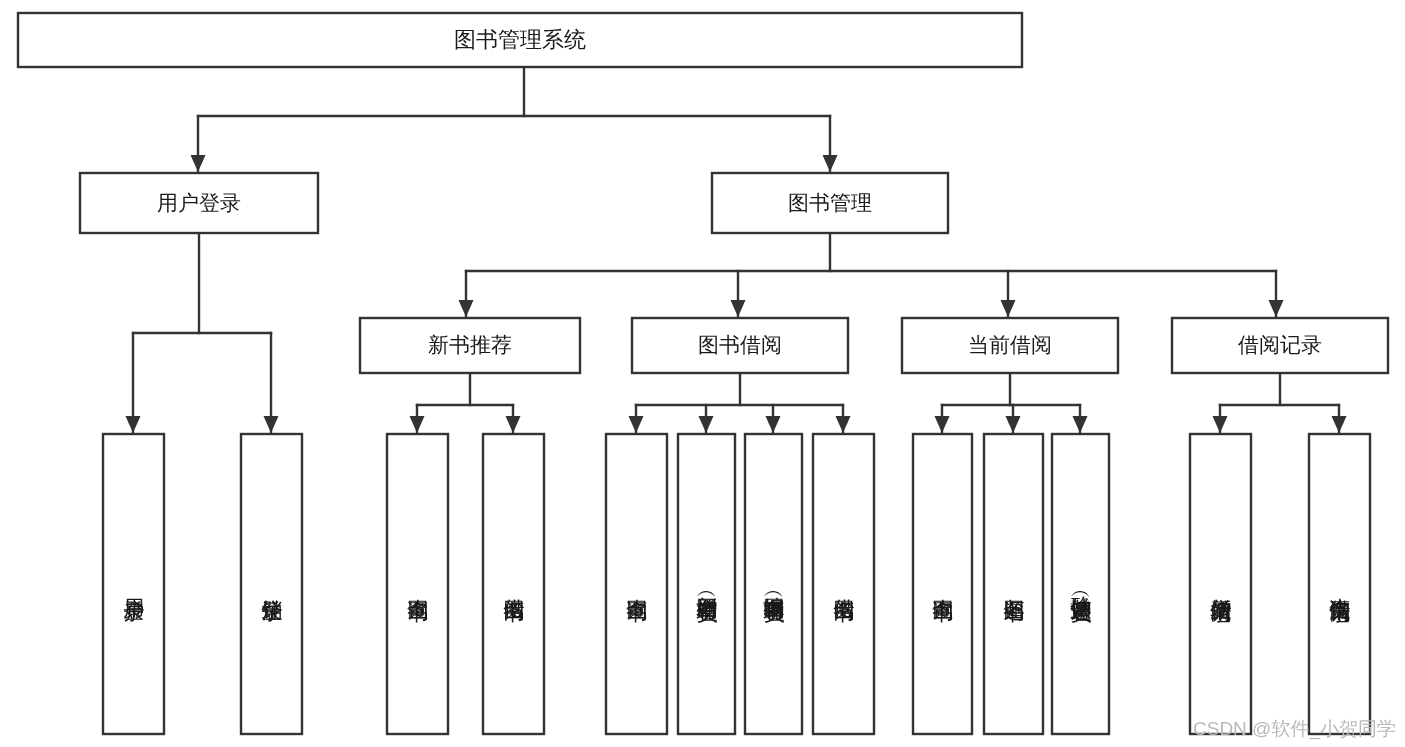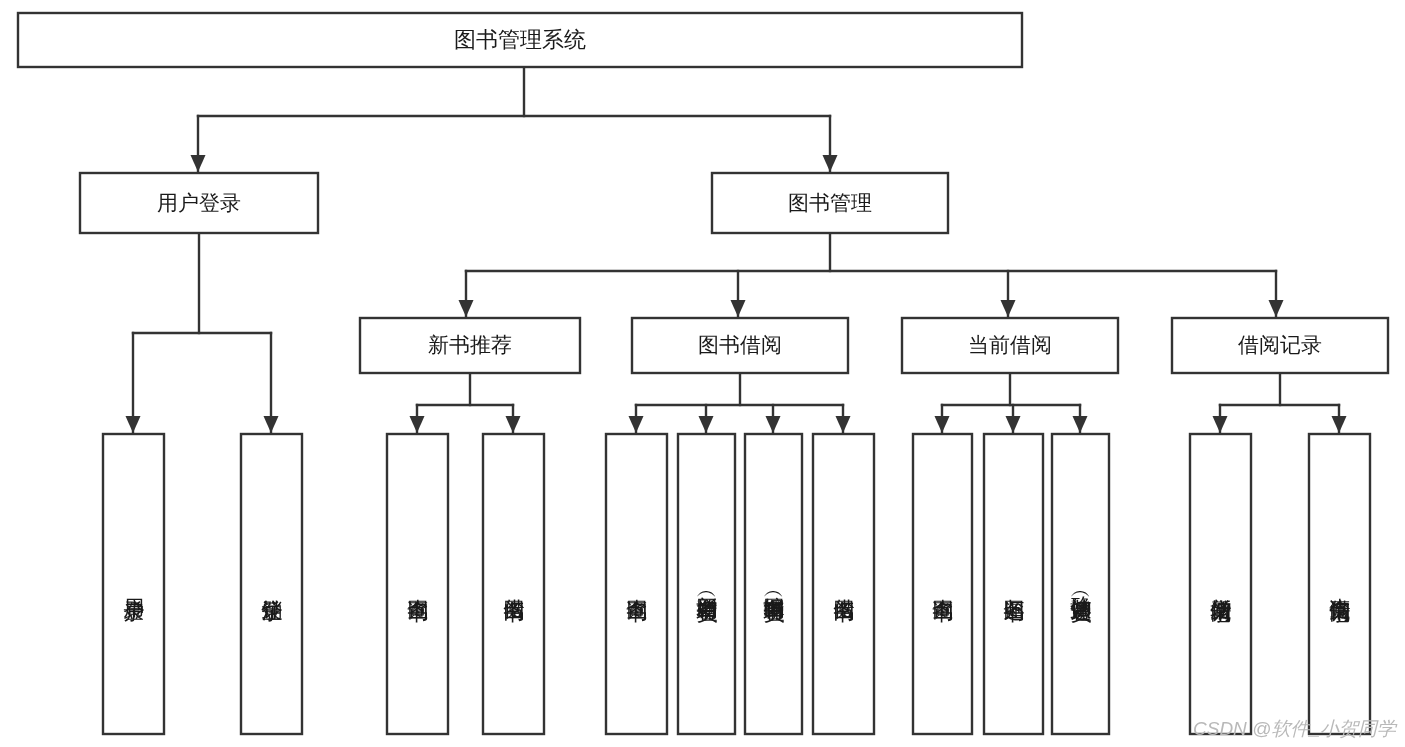--- a/index.html
+++ b/index.html
@@ -69,21 +69,20 @@
     transform: translate(-50%, -50%);
     user-select: none;
   }
   .watermark {
     position: absolute;
     font-family: "Liberation Sans", "DejaVu Sans", sans-serif;
     font-size: 19px;
     color: #b9b9b9;
     white-space: nowrap;
     user-select: none;
-    font-style: italic;
   }
 </style>
 </head>
 <body>
 
 <div id="stage">
 
   <svg id="diagram" viewBox="0 0 1405 747">
     <g id="edges-layer">
         <line x1="524" y1="67" x2="524" y2="116" class="connector"></line>

